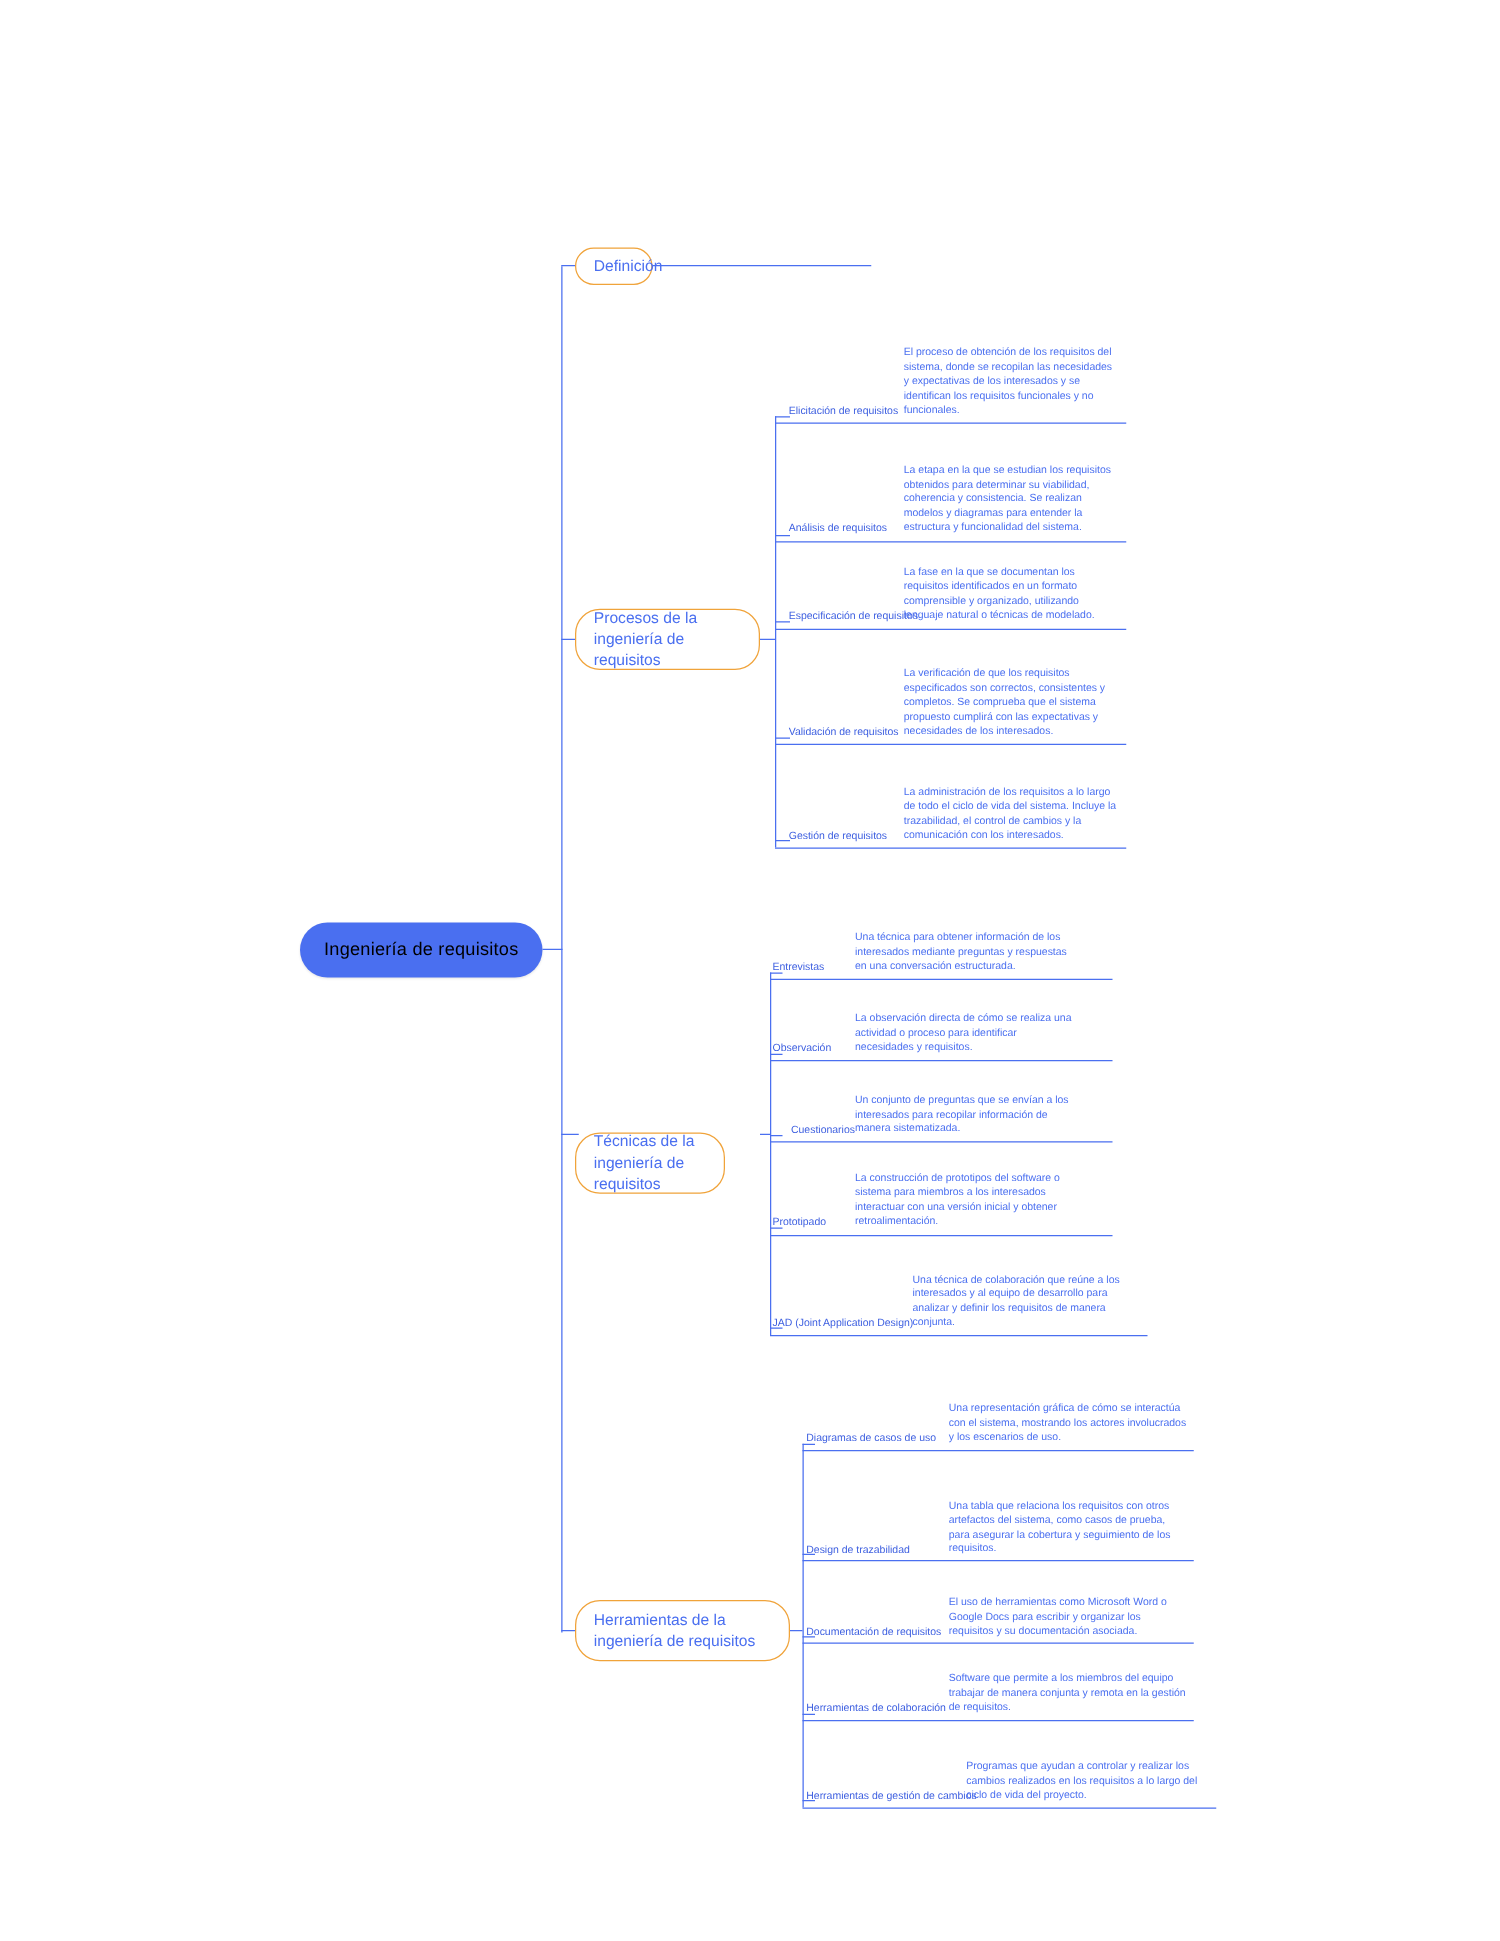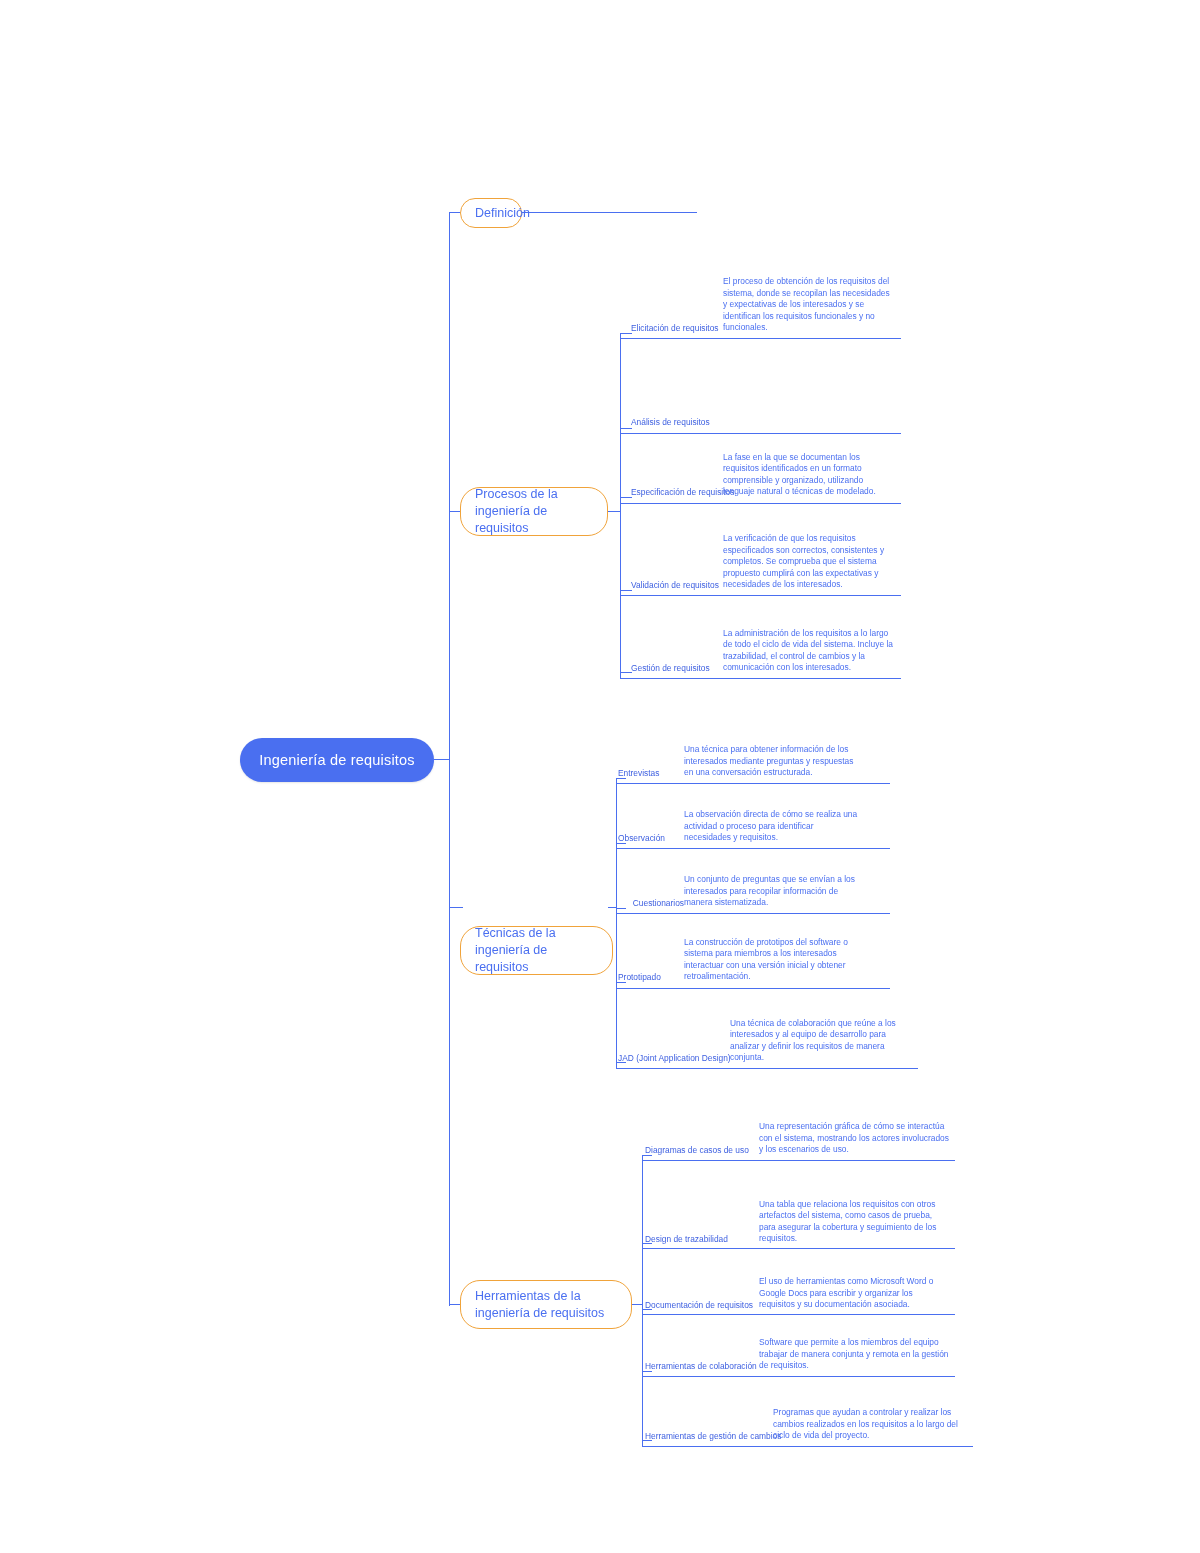--- a/index.html
+++ b/index.html
@@ -21,21 +21,21 @@
     position: absolute;
     left: 240px;
     top: 738px;
     width: 194px;
     height: 44px;
     background: #4a6ff0;
     border-radius: 22px;
     display: flex;
     align-items: center;
     justify-content: center;
-    color: #ffffff;
+    color: #000000;
     font-size: 14.5px;
     letter-spacing: .2px;
     box-shadow: 0 1px 2px rgba(0,0,0,0.10);
   }
 
   
   .l1-node {
     position: absolute;
     border: 1.6px solid #f0a33a;
     border-radius: 20px;
@@ -103,20 +103,21 @@
   <div class="hline" style="left:620px; top:333px; width:12px;"></div>
   <div class="l2-row" style="left:631px; top:270px; width:270px; height:66px;">
     <div class="l2-label" style="width:92px;">Elicitación de requisitos</div>
     <div class="l2-desc" style="width:170px;">El proceso de obtención de los requisitos del sistema, donde se recopilan las necesidades y expectativas de los interesados y se identifican los requisitos funcionales y no funcionales.</div>
   </div>
   <div class="underline" style="left:620px; top:338px; width:281px;"></div>
 
   <div class="hline" style="left:620px; top:428px; width:12px;"></div>
   <div class="l2-row" style="left:631px; top:362px; width:270px; height:68px;">
     <div class="l2-label" style="width:92px;">Análisis de requisitos</div>
+    <div class="l2-desc" style="width:170px;">La etapa en la que se estudian los requisitos obtenidos para determinar su viabilidad, coherencia y consistencia. Se realizan modelos y diagramas para entender la estructura y funcionalidad del sistema.</div>
   </div>
   <div class="underline" style="left:620px; top:433px; width:281px;"></div>
 
   <div class="hline" style="left:620px; top:497px; width:12px;"></div>
   <div class="l2-row" style="left:631px; top:448px; width:270px; height:52px;">
     <div class="l2-label" style="width:92px;">Especificación de requisitos</div>
     <div class="l2-desc" style="width:170px;">La fase en la que se documentan los requisitos identificados en un formato comprensible y organizado, utilizando lenguaje natural o técnicas de modelado.</div>
   </div>
   <div class="underline" style="left:620px; top:503px; width:281px;"></div>
 
@@ -128,21 +129,21 @@
   <div class="underline" style="left:620px; top:595px; width:281px;"></div>
 
   <div class="hline" style="left:620px; top:672px; width:12px;"></div>
   <div class="l2-row" style="left:631px; top:618px; width:270px; height:58px;">
     <div class="l2-label" style="width:92px;">Gestión de requisitos</div>
     <div class="l2-desc" style="width:170px;">La administración de los requisitos a lo largo de todo el ciclo de vida del sistema. Incluye la trazabilidad, el control de cambios y la comunicación con los interesados.</div>
   </div>
   <div class="underline" style="left:620px; top:678px; width:281px;"></div>
 
   <div class="hline" style="left:449px; top:907px; width:14px;"></div>
-  <div class="l1-node" style="left:460px; top:926px; width:153px; height:49px;">
+  <div class="l1-node" style="left:460px; top:906px; width:120px; height:49px;">
     <span>Técnicas de la ingeniería de requisitos</span>
   </div>
   <div class="hline" style="left:608px; top:907px; width:8px;"></div>
   <div class="vline" style="left:616px; top:778px; height:290px;"></div>
 
   <div class="hline" style="left:616px; top:778px; width:10px;"></div>
   <div class="l2-row" style="left:618px; top:723px; width:272px; height:58px;">
     <div class="l2-label" style="width:66px;">Entrevistas</div>
     <div class="l2-desc" style="width:176px;">Una técnica para obtener información de los interesados mediante preguntas y respuestas en una conversación estructurada.</div>
   </div>

